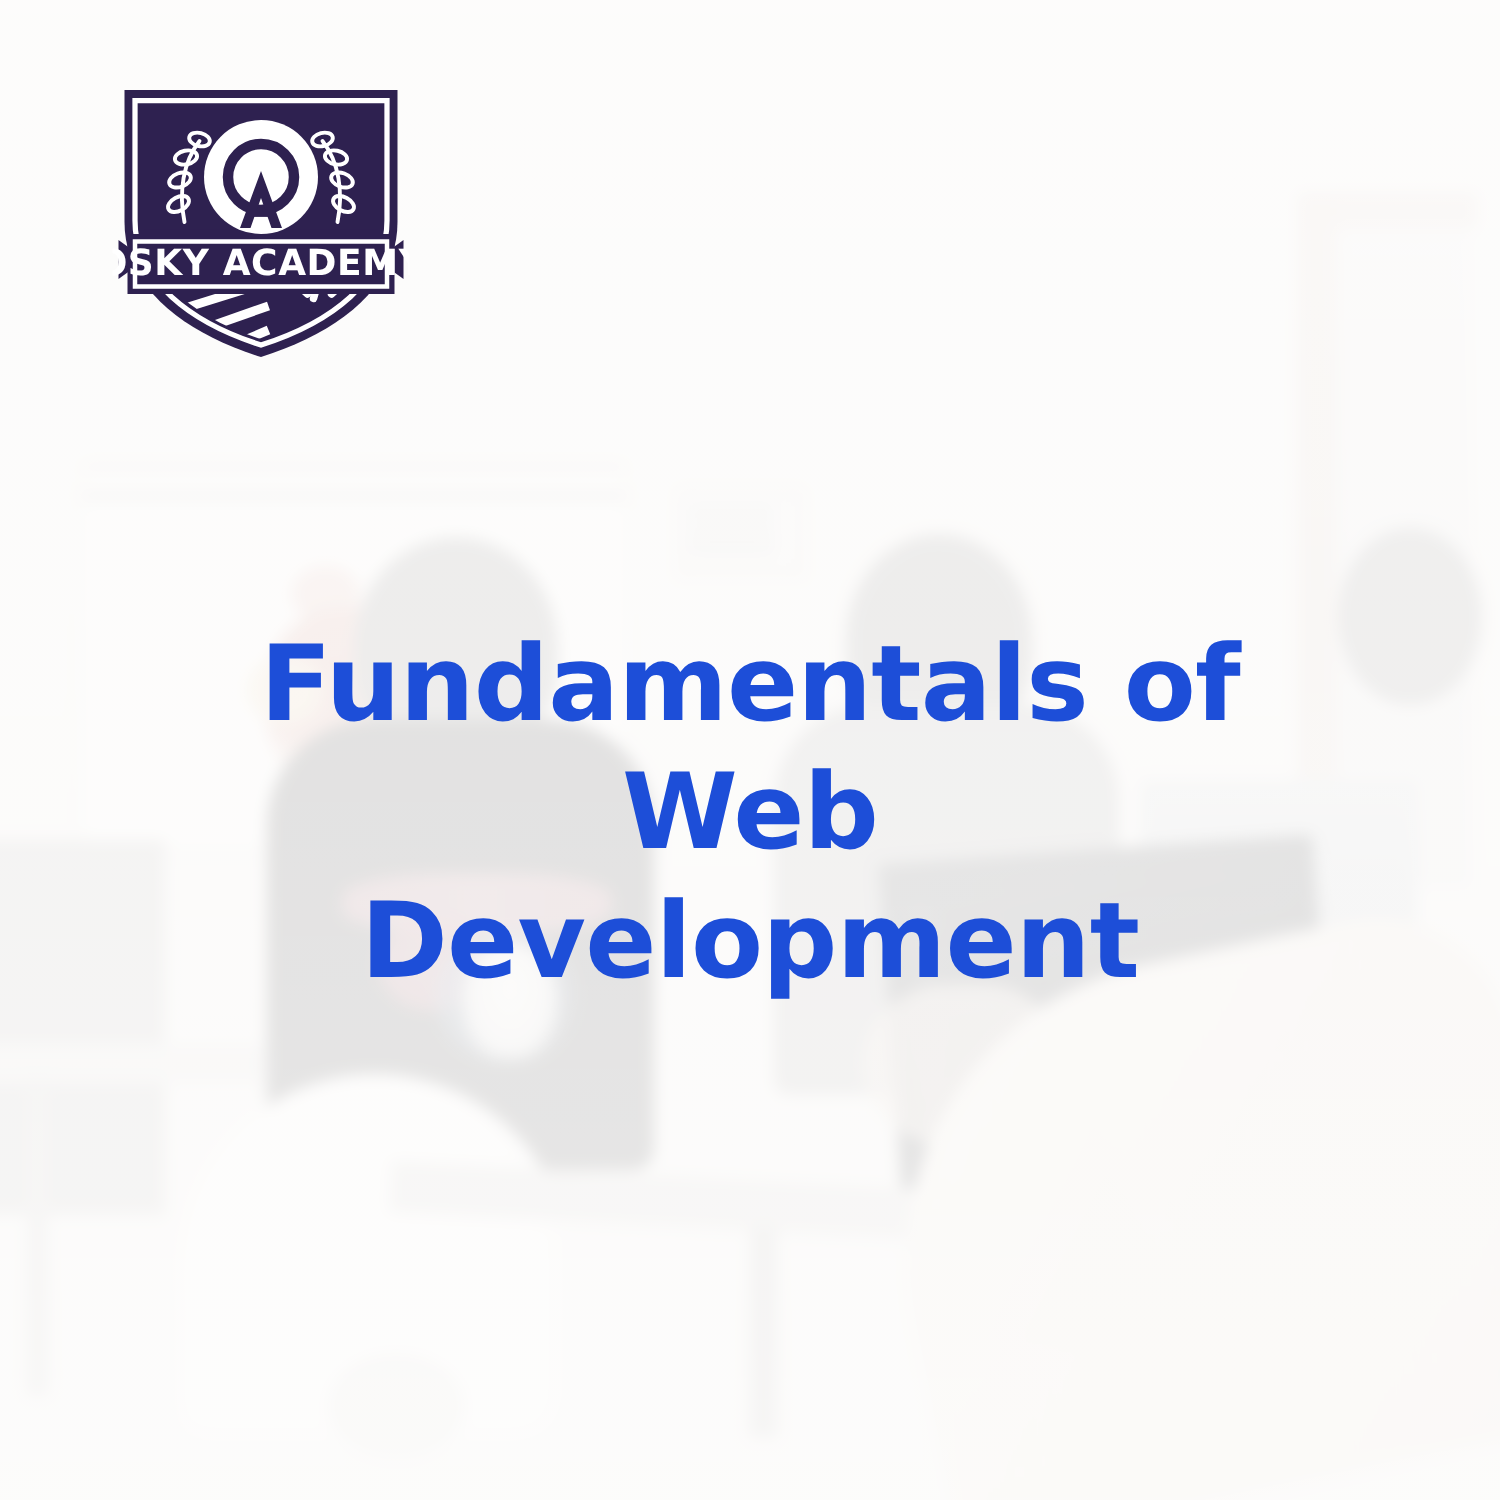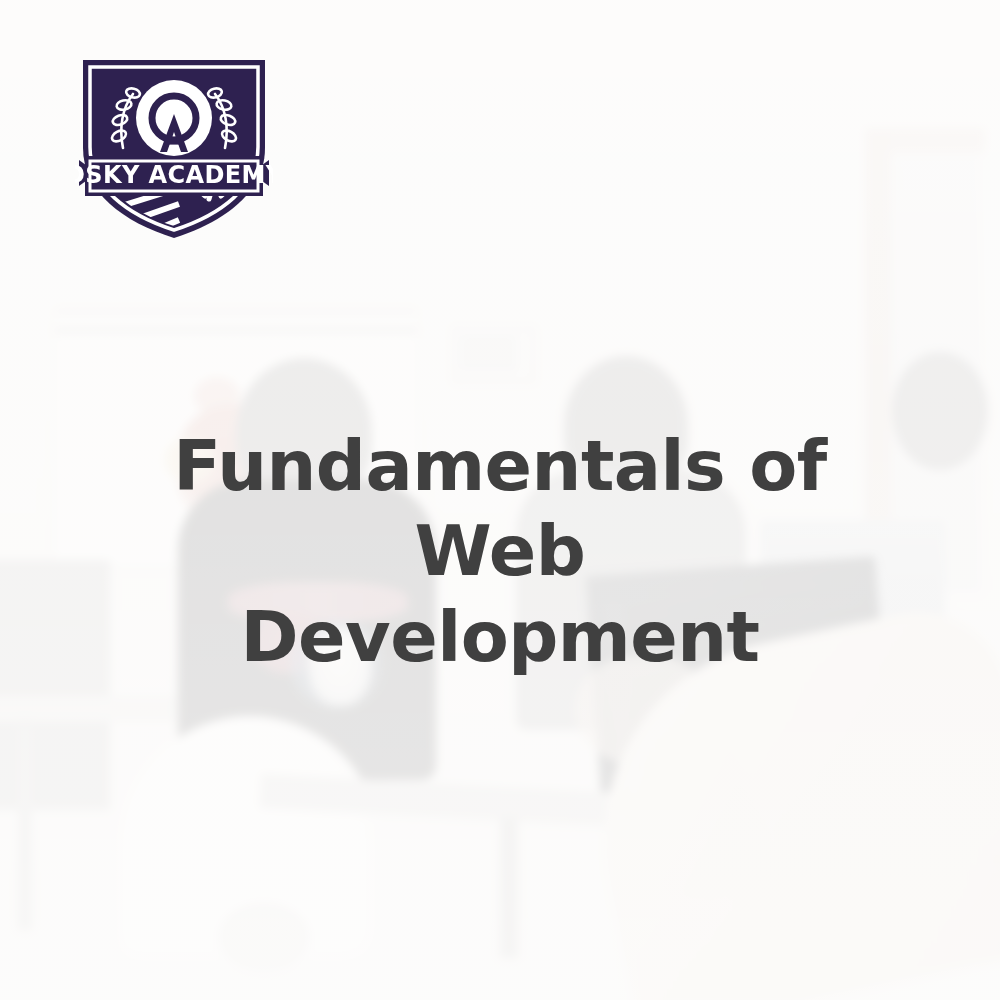--- a/index.html
+++ b/index.html
@@ -326,27 +326,27 @@
   .title-wrap {
     position: absolute;
     left: 0;
     top: 414px;
     width: 1000px;
     text-align: center;
     padding: 0 80px;
     box-sizing: border-box;
   }
   .title {
-    margin: 10px;
+    margin: 0;
     font-family: "DejaVu Sans", sans-serif;
     font-weight: bold;
     font-size: 70px;
     line-height: 1.22;
     letter-spacing: -0.5px;
-    color: #404040;
+    color: #1d4ed8;
     white-space: pre-line;
   }
 </style>
 </head>
 <body>
 
 <div id="canvas">
 
   <div class="photo-layer">
     <div class="photo">

